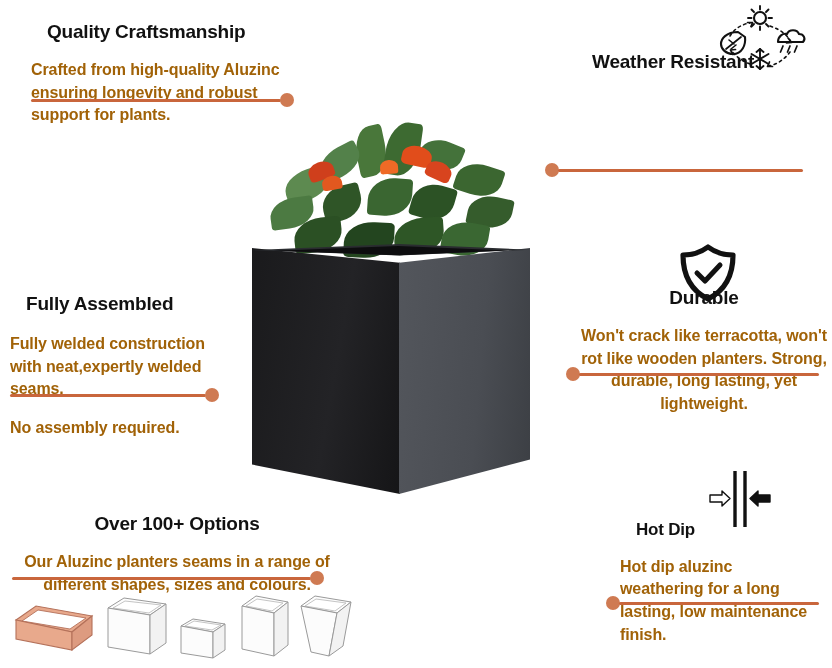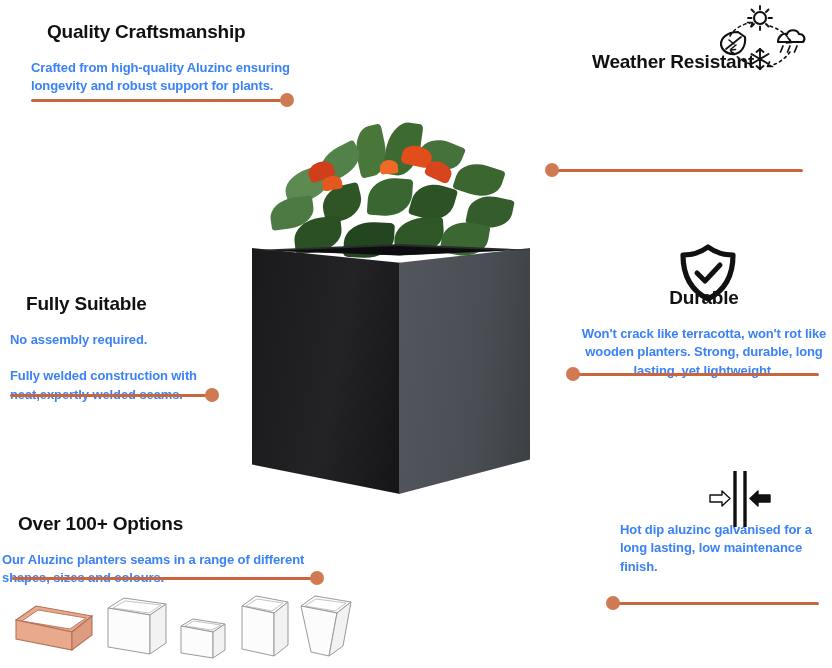--- a/index.html
+++ b/index.html
@@ -23,23 +23,23 @@
     font-size: 19px;
     font-weight: bold;
     color: #111111;
     letter-spacing: -0.2px;
     margin: 16px;
     line-height: 1.1;
   }
   .f-title.small { font-size: 17px; }
 
   .f-body {
-    font-size: 13px;
+    font-size: 16px;
     font-weight: bold;
-    color: #3b82f6;
+    color: #a16207;
     line-height: 1.42;
     margin: 0;
     letter-spacing: -0.1px;
   }
   .f-body + .f-body { margin-top: 16px; }
 
   
   .connector {
     position: absolute;
     height: 14px;
@@ -218,23 +218,23 @@
 </div>
 <div class="feature" style="left:576px; top:36px; width:272px;">
   <h2 class="f-title">Weather Resistant</h2>
 </div>
 <div class="connector dot-left" style="left:545px; top:163px; width:258px;">
   <span class="dot"></span>
   <span class="bar"></span>
 </div>
 
 <div class="feature" style="left:10px; top:278px; width:230px;">
-  <h2 class="f-title">Fully Suitable</h2>
+  <h2 class="f-title">Fully Assembled</h2>
+  <p class="f-body" style="margin-top:18px;">Fully welded construction with neat,expertly welded seams.</p>
   <p class="f-body">No assembly required.</p>
-  <p class="f-body" style="margin-top:18px;">Fully welded construction with neat,expertly welded seams.</p>
 </div>
 <div class="connector dot-right" style="left:10px; top:388px; width:209px;">
   <span class="bar"></span>
   <span class="dot"></span>
 </div>
 
 <div class="icon shield-icon">
   <svg viewBox="0 0 64 58" width="64" height="58" fill="none">
     <path d="M32 3 C24 9 14 11 7 11 C7 30 14 46 32 55 C50 46 57 30 57 11 C50 11 40 9 32 3 Z" fill="none" stroke="#111" stroke-width="5.2" stroke-linejoin="round"></path>
     <path d="M21 29 L29 37 L44 21" fill="none" stroke="#111" stroke-width="5" stroke-linecap="round" stroke-linejoin="round"></path>
@@ -242,21 +242,21 @@
 </div>
 <div class="feature" style="left:576px; top:272px; width:256px;text-align:center;">
   <h2 class="f-title">Durable</h2>
   <p class="f-body" style="margin-top:0;">Won't crack like terracotta, won't rot like wooden planters. Strong, durable, long lasting, yet lightweight.</p>
 </div>
 <div class="connector dot-left" style="left:566px; top:367px; width:253px;">
   <span class="dot"></span>
   <span class="bar"></span>
 </div>
 
-<div class="feature" style="left:2px; top:498px; width:330px;">
+<div class="feature" style="left:12px; top:498px; width:330px;text-align:center;">
   <h2 class="f-title">Over 100+ Options</h2>
   <p class="f-body" style="margin-top:16px;">Our Aluzinc planters seams in a range of different shapes, sizes and colours.</p>
 </div>
 <div class="connector dot-right" style="left:12px; top:571px; width:312px;">
   <span class="bar"></span>
   <span class="dot"></span>
 </div>
 
 <div class="icon hotdip-icon">
   <svg viewBox="0 0 74 58" width="74" height="58" fill="none">
@@ -266,21 +266,22 @@
     <g fill="#111">
       <path d="M8 25 L20 25 L20 21 L28 28.5 L20 36 L20 32 L8 32 Z" stroke="#111" stroke-width="1.4" stroke-linejoin="round" fill="#fff"></path>
     </g>
 
     <g>
       <path d="M68 25 L56 25 L56 21 L48 28.5 L56 36 L56 32 L68 32 Z" stroke="#111" stroke-width="1.4" stroke-linejoin="round" fill="#111"></path>
     </g>
   </svg>
 </div>
 <div class="feature" style="left:620px; top:505px; width:200px;">
-  <p class="f-body" style="margin-top:16px;">Hot dip aluzinc galvanised for a long lasting, low maintenance finish.</p>
+  <h2 class="f-title small">Hot Dip</h2>
+  <p class="f-body" style="margin-top:16px;">Hot dip aluzinc weathering for a long lasting, low maintenance finish.</p>
 </div>
 <div class="connector dot-left" style="left:606px; top:596px; width:213px;">
   <span class="dot"></span>
   <span class="bar"></span>
 </div>
 
 <div id="shape-row">
 
   <div class="shape" style="left:0px; top:8px;">
     <svg viewBox="0 0 80 56" width="80" height="56">

